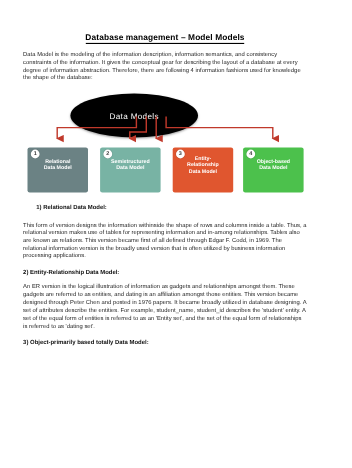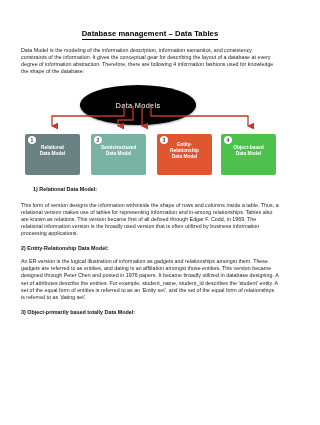--- a/index.html
+++ b/index.html
@@ -64,21 +64,21 @@
 
   
   .diagram {
     position: relative;
     width: 258px;
     height: 93px;
     margin-top: 7px;
   }
   .ellipse {
     position: absolute;
-    left: 59px;
+    left: 43px;
     top: 3px;
     width: 116px;
     height: 40px;
     background: #000000;
     border-radius: 50%;
     box-shadow: 0 1px 2px rgba(0,0,0,0.35);
   }
   .ellipse-label {
     position: absolute;
     left: 0; right: 0; top: 0; bottom: 0;
@@ -153,21 +153,21 @@
   .n2 { left: 70px;  background: #78b3a4; }
   .n3 { left: 136px; background: #e0562f; }
   .n4 { left: 200px; background: #4cc14c; }
   .n3 { padding-top: 8px; }
 </style>
 </head>
 <body>
 
 <div class="page">
 
-  <h1 class="doc-title"><span>Database management – Data Tables</span></h1>
+  <h1 class="doc-title"><span>Database management – Model Models</span></h1>
 
   <p class="para intro">Data Model is the modeling of the information description, information semantics, and consistency constraints of the information. It gives the conceptual gear for describing the layout of a database at every degree of information abstraction. Therefore, there are following 4 information fashions used for knowledge the shape of the database:</p>
 
   <div class="diagram">
 
     <div class="ellipse">
       <div class="ellipse-label">Data Models</div>
     </div>
 
     <svg class="connectors" viewBox="0 0 258 93">

